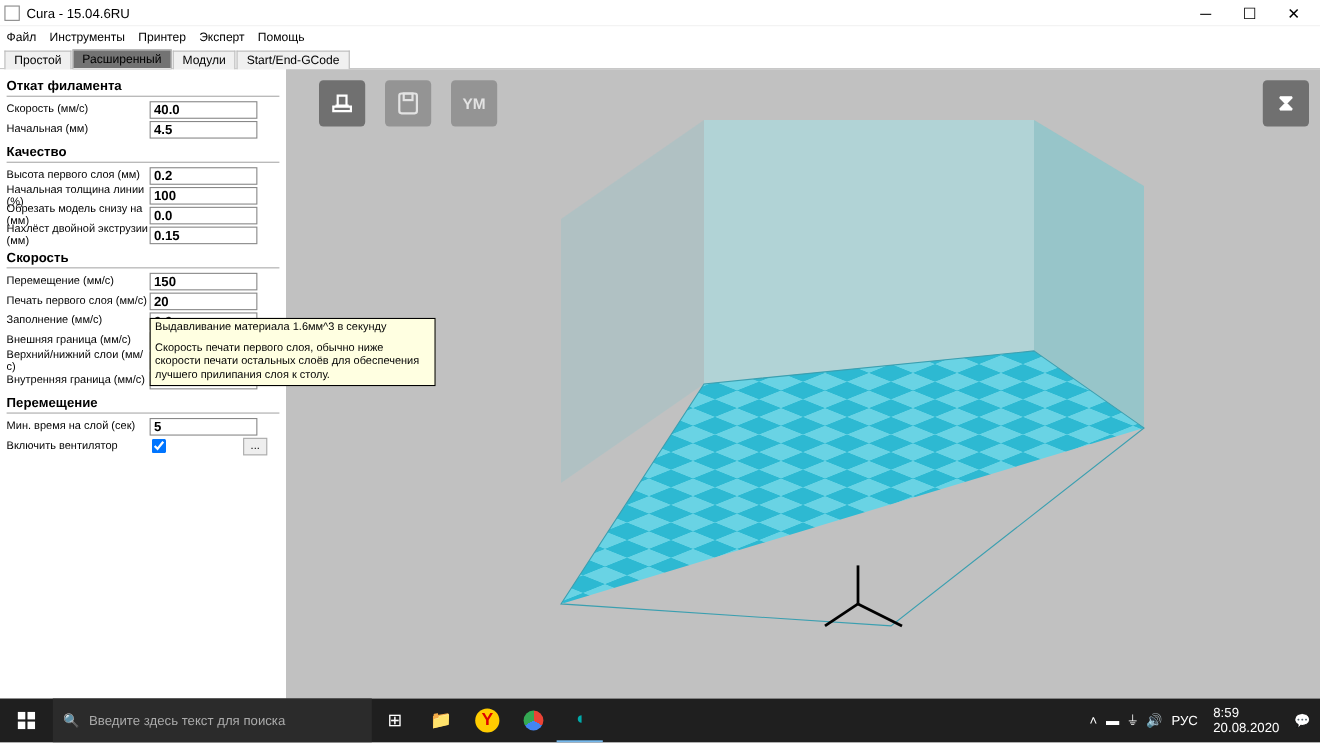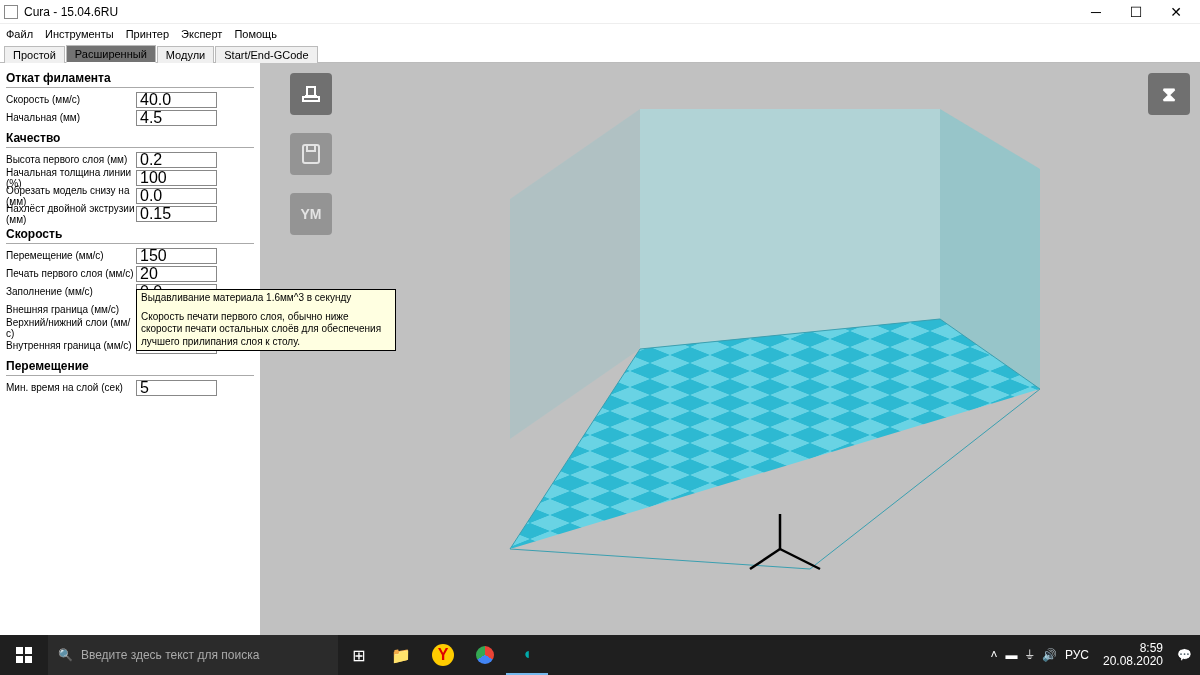--- a/index.html
+++ b/index.html
@@ -20,41 +20,41 @@
 .tabs { height:20px; display:flex; align-items:flex-end; padding:0 0 0 4px; background:#fff; border-bottom:1px solid #bbb; }
 .tab { padding:2px 8px; font-size:11px; border:1px solid #bbb; border-bottom:none; margin-right:1px; background:#f0f0f0; position:relative; top:1px; }
 .tab.active { background:#737373; border-bottom:1px solid #fff; }
 
 
 .main { display:flex; height:calc(675px - 24px - 19px - 20px - 40px); }
 .sidebar { width:260px; background:#fff; padding:4px 6px; }
 .sidebar .sect { font-weight:bold; font-size:12px; padding:4px 0 2px 0; border-bottom:1px solid #aaa; margin-bottom:3px; }
 .row { display:flex; align-items:center; height:17px; margin-bottom:1px; position:relative; }
 .row label { font-size:10px; width:130px; }
-.row input[type=text] { font-size:16px; width:81px; height:16px; border:1px solid #888; padding:0 3px; }
+.row input[type=text] { font-size:12px; width:98px; height:16px; border:1px solid #888; padding:0 3px;font-weight:bold; }
 .row input[type=checkbox] { margin-left:2px; }
 .more-btn { width:22px; height:16px; border:1px solid #aaa; font-size:10px; display:inline-flex; align-items:center; justify-content:center; margin-left:70px; background:#eee; }
 .tooltip { position:absolute; z-index:10; background:#FFFFE1; border:1px solid #000; font-size:10px; padding:2px 4px; line-height:1.25; }
 
 
 .viewport { flex:1; background:#c1c1c1; position:relative; overflow:hidden; }
-.topicons { position:absolute; top:10px; left:30px; display:flex; gap:18px;flex-direction:column; }
+.topicons { position:absolute; top:10px; left:30px; display:flex; gap:18px; }
 .topicons .ico, .hourglass { width:42px; height:42px; background:#707070; border-radius:4px; display:flex; align-items:center; justify-content:center; color:#fff; font-size:14px; font-weight:bold; }
 .hourglass { position:absolute; top:10px; right:10px; font-size:20px; }
 .scene { position:absolute; left:50%; top:50%; transform:translate(-50%,-50%); }
 
 
 .taskbar { height:40px; background:#1f1f1f; display:flex; align-items:center; color:#fff; font-size:12px; padding:0; position:relative; }
 .taskbar .start { width:48px; height:40px; display:flex; align-items:center; justify-content:center; }
 .taskbar .search { background:#2b2b2b; height:40px; width:290px; display:flex; align-items:center; padding:0 10px; color:#aaa; }
 .taskbar .search .sico { margin-right:8px; }
 .taskbar .tico { width:42px; height:40px; display:flex; align-items:center; justify-content:center; font-size:16px; }
 .tray { margin-left:auto; display:flex; align-items:center; padding:0 4px; }
 .tray span { margin:0 4px; font-size:12px; }
-.tray .clock { display:flex; flex-direction:column; align-items:flex-end; font-size:11px; line-height:1.1; margin:0 6px; }
+.tray .clock { display:flex; flex-direction:column; align-items:flex-start; font-size:11px; line-height:1.1; margin:0 6px; }
 </style>
 </head>
 <body>
 
 <div class="titlebar">
   <div class="logo"></div>
   <div class="title">Cura - 15.04.6RU</div>
   <div class="winctrls">
     <div>─</div>
     <div>☐</div>
@@ -137,20 +137,25 @@
     <div class="row">
         <label>Внутренняя граница (мм/с)</label>
         <input type="text" value="0.0" style="">
       </div>
 
     <div class="sect">Перемещение</div>
     <div class="row">
         <label>Мин. время на слой (сек)</label>
         <input type="text" value="5" style="">
       </div>
+    <div class="row">
+      <label>Включить вентилятор</label>
+      <input type="checkbox" checked="" style="">
+      <span class="more-btn">...</span>
+    </div>
 
   </div>
 
   <div class="viewport">
     <div class="topicons">
       <div class="ico">
         <svg width="26" height="26" viewBox="0 0 26 26">
             <path d="M5 20 h16 v-4 h-16 z M9 6 h8 v9 h-8 z M7 15 h12" fill="none" stroke="#fff" stroke-width="2"></path>
           </svg>
       </div>

